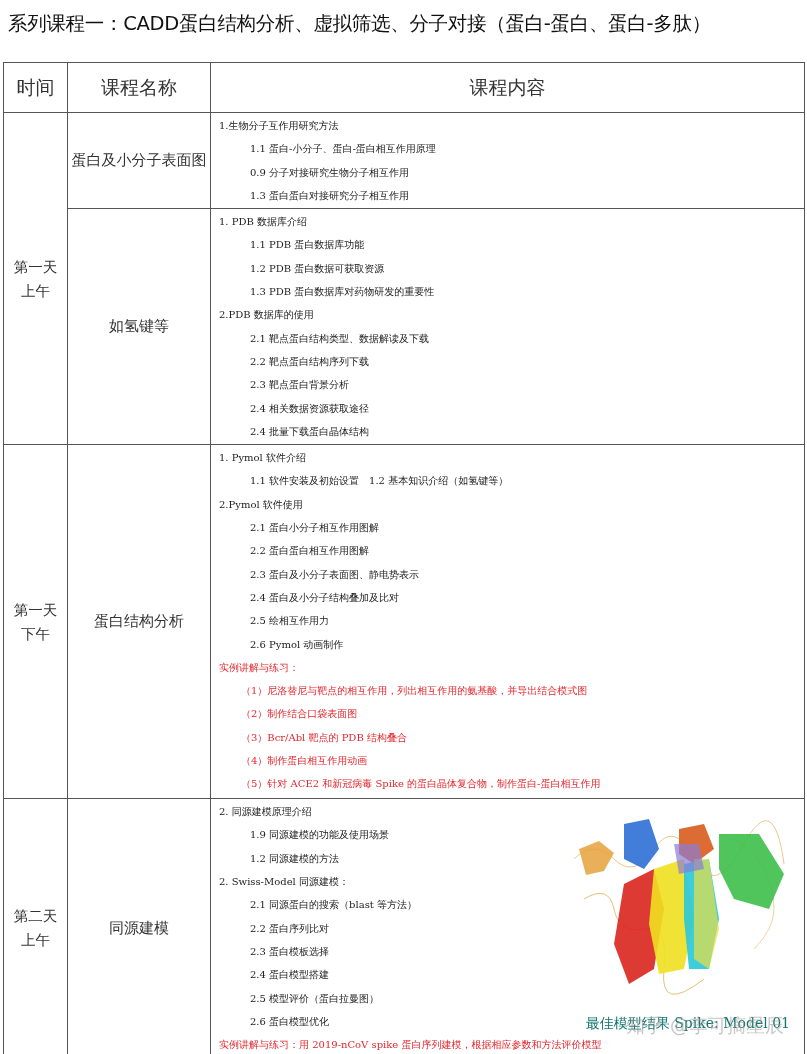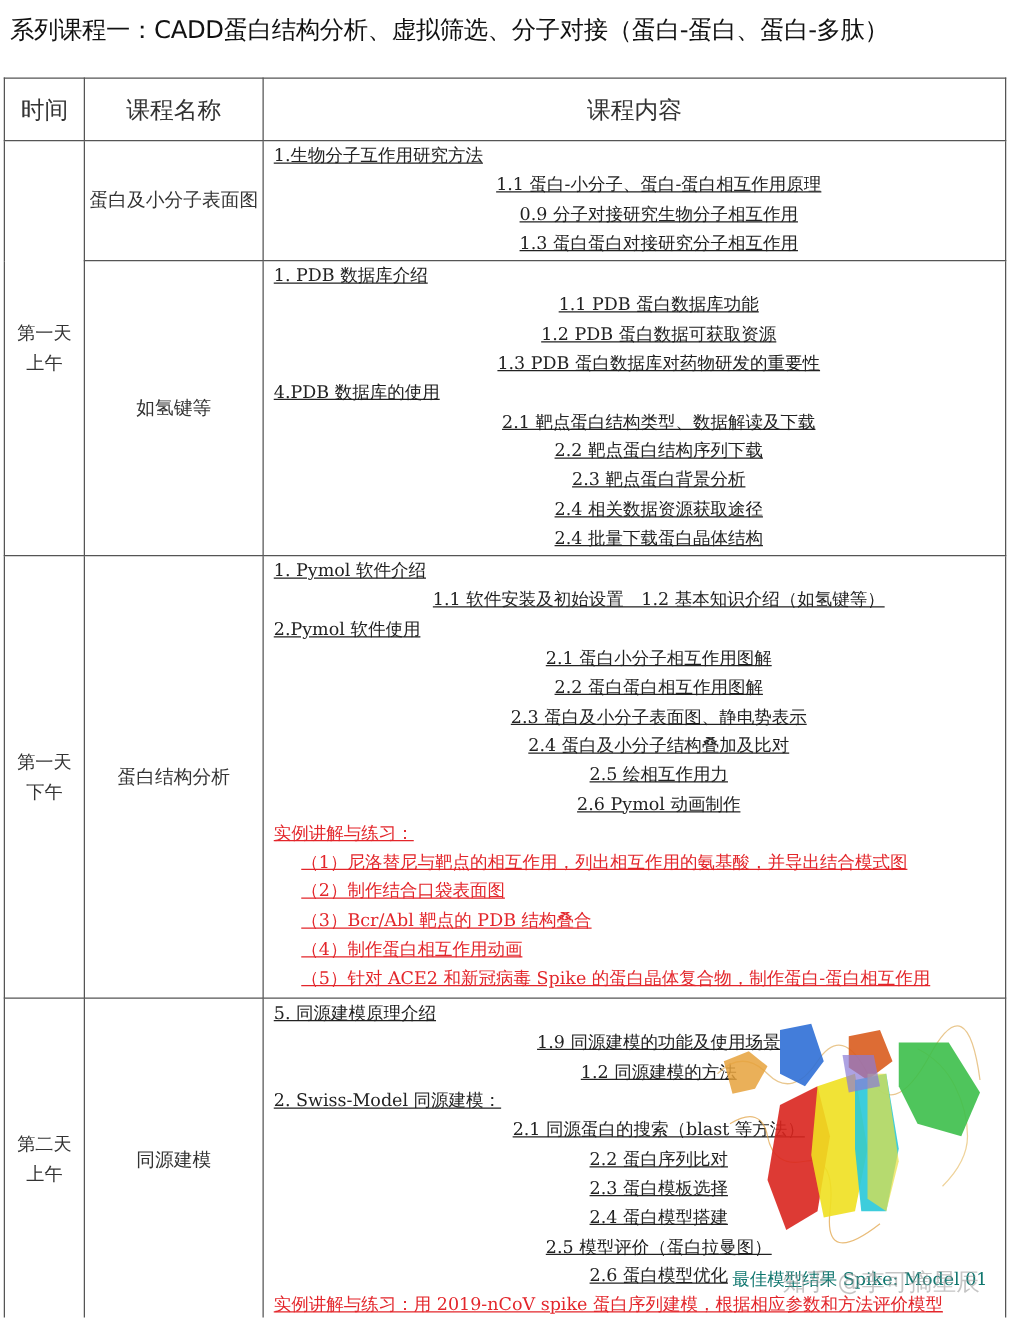--- a/index.html
+++ b/index.html
@@ -5,22 +5,22 @@
   html, body { margin:0; padding:0; background:#fff; }
   body { width:807px; height:1054px; position:relative; overflow:hidden; font-family:"DejaVu Serif","Liberation Serif",serif; color:#222; }
   .title { position:absolute; left:8px; top:10px; font-family:"DejaVu Sans","Liberation Sans",sans-serif; font-weight:normal; font-size:19.5px; letter-spacing:-0.3px; color:#111; white-space:nowrap; }
   table { position:absolute; left:3px; top:62px; border-collapse:collapse; width:801px; table-layout:fixed; }
   td { border:1.5px solid #555; padding:0; vertical-align:middle; }
   col.c1 { width:64px; } col.c2 { width:143px; } col.c3 { width:594px; }
   .hdr td { height:49px; text-align:center; font-family:"DejaVu Sans","Liberation Sans",sans-serif; font-size:19px; color:#333; }
   .time { text-align:center; font-family:"DejaVu Sans","Liberation Sans",sans-serif; font-size:14.5px; line-height:24px; color:#333; }
   .name { text-align:center; font-family:"DejaVu Sans","Liberation Sans",sans-serif; font-size:15px; color:#333; }
   .content { vertical-align:top; padding:1px 0 1px 8px; position:relative; }
-  .line { font-size:14px; line-height:23.3px; white-space:nowrap; color:#222;text-decoration:underline; }
-  .l2 { padding-left:31px;text-align:center; }
+  .line { font-size:10px; line-height:23.3px; white-space:nowrap; color:#222; }
+  .l2 { padding-left:31px; }
   .red { color:#e3262b; }
   .r2 { padding-left:22px; }
   .imgbox { position:absolute; right:10px; top:10px; width:240px; height:230px; }
   .caption { position:absolute; right:14px; bottom:24px; font-size:14px; color:#0f766e; white-space:nowrap; }
   .watermark { position:absolute; right:20px; bottom:18px; font-family:"DejaVu Sans","Liberation Sans",sans-serif; font-size:19px; color:rgba(150,150,150,0.55); white-space:nowrap;text-align:center; }
 </style>
 </head>
 <body>
 
 <div class="title">系列课程一：CADD蛋白结构分析、虚拟筛选、分子对接（蛋白-蛋白、蛋白-多肽）</div>
@@ -52,21 +52,21 @@
           <div class="line l2">1.3 蛋白蛋白对接研究分子相互作用</div>
         </td>
       </tr>
       <tr style="height: 233px;">
         <td class="name">如氢键等</td>
         <td class="content">
           <div class="line">1. PDB 数据库介绍</div>
           <div class="line l2">1.1 PDB 蛋白数据库功能</div>
           <div class="line l2">1.2 PDB 蛋白数据可获取资源</div>
           <div class="line l2">1.3 PDB 蛋白数据库对药物研发的重要性</div>
-          <div class="line">4.PDB 数据库的使用</div>
+          <div class="line">2.PDB 数据库的使用</div>
           <div class="line l2">2.1 靶点蛋白结构类型、数据解读及下载</div>
           <div class="line l2">2.2 靶点蛋白结构序列下载</div>
           <div class="line l2">2.3 靶点蛋白背景分析</div>
           <div class="line l2">2.4 相关数据资源获取途径</div>
           <div class="line l2">2.4 批量下载蛋白晶体结构</div>
         </td>
       </tr>
       <tr style="height: 354px;">
         <td class="time" rowspan="1">
           <div>第一天</div>
@@ -91,21 +91,21 @@
           <div class="line r2 red">（5）针对 ACE2 和新冠病毒 Spike 的蛋白晶体复合物，制作蛋白-蛋白相互作用</div>
         </td>
       </tr>
       <tr style="height: 258px;">
         <td class="time" rowspan="1">
           <div>第二天</div>
           <div>上午</div>
         </td>
         <td class="name">同源建模</td>
         <td class="content">
-          <div class="line">5. 同源建模原理介绍</div>
+          <div class="line">2. 同源建模原理介绍</div>
           <div class="line l2">1.9 同源建模的功能及使用场景</div>
           <div class="line l2">1.2 同源建模的方法</div>
           <div class="line">2. Swiss-Model 同源建模：</div>
           <div class="line l2">2.1 同源蛋白的搜索（blast 等方法）</div>
           <div class="line l2">2.2 蛋白序列比对</div>
           <div class="line l2">2.3 蛋白模板选择</div>
           <div class="line l2">2.4 蛋白模型搭建</div>
           <div class="line l2">2.5 模型评价（蛋白拉曼图）</div>
           <div class="line l2">2.6 蛋白模型优化</div>
           <div class="line red">实例讲解与练习：用 2019-nCoV spike 蛋白序列建模，根据相应参数和方法评价模型</div>

